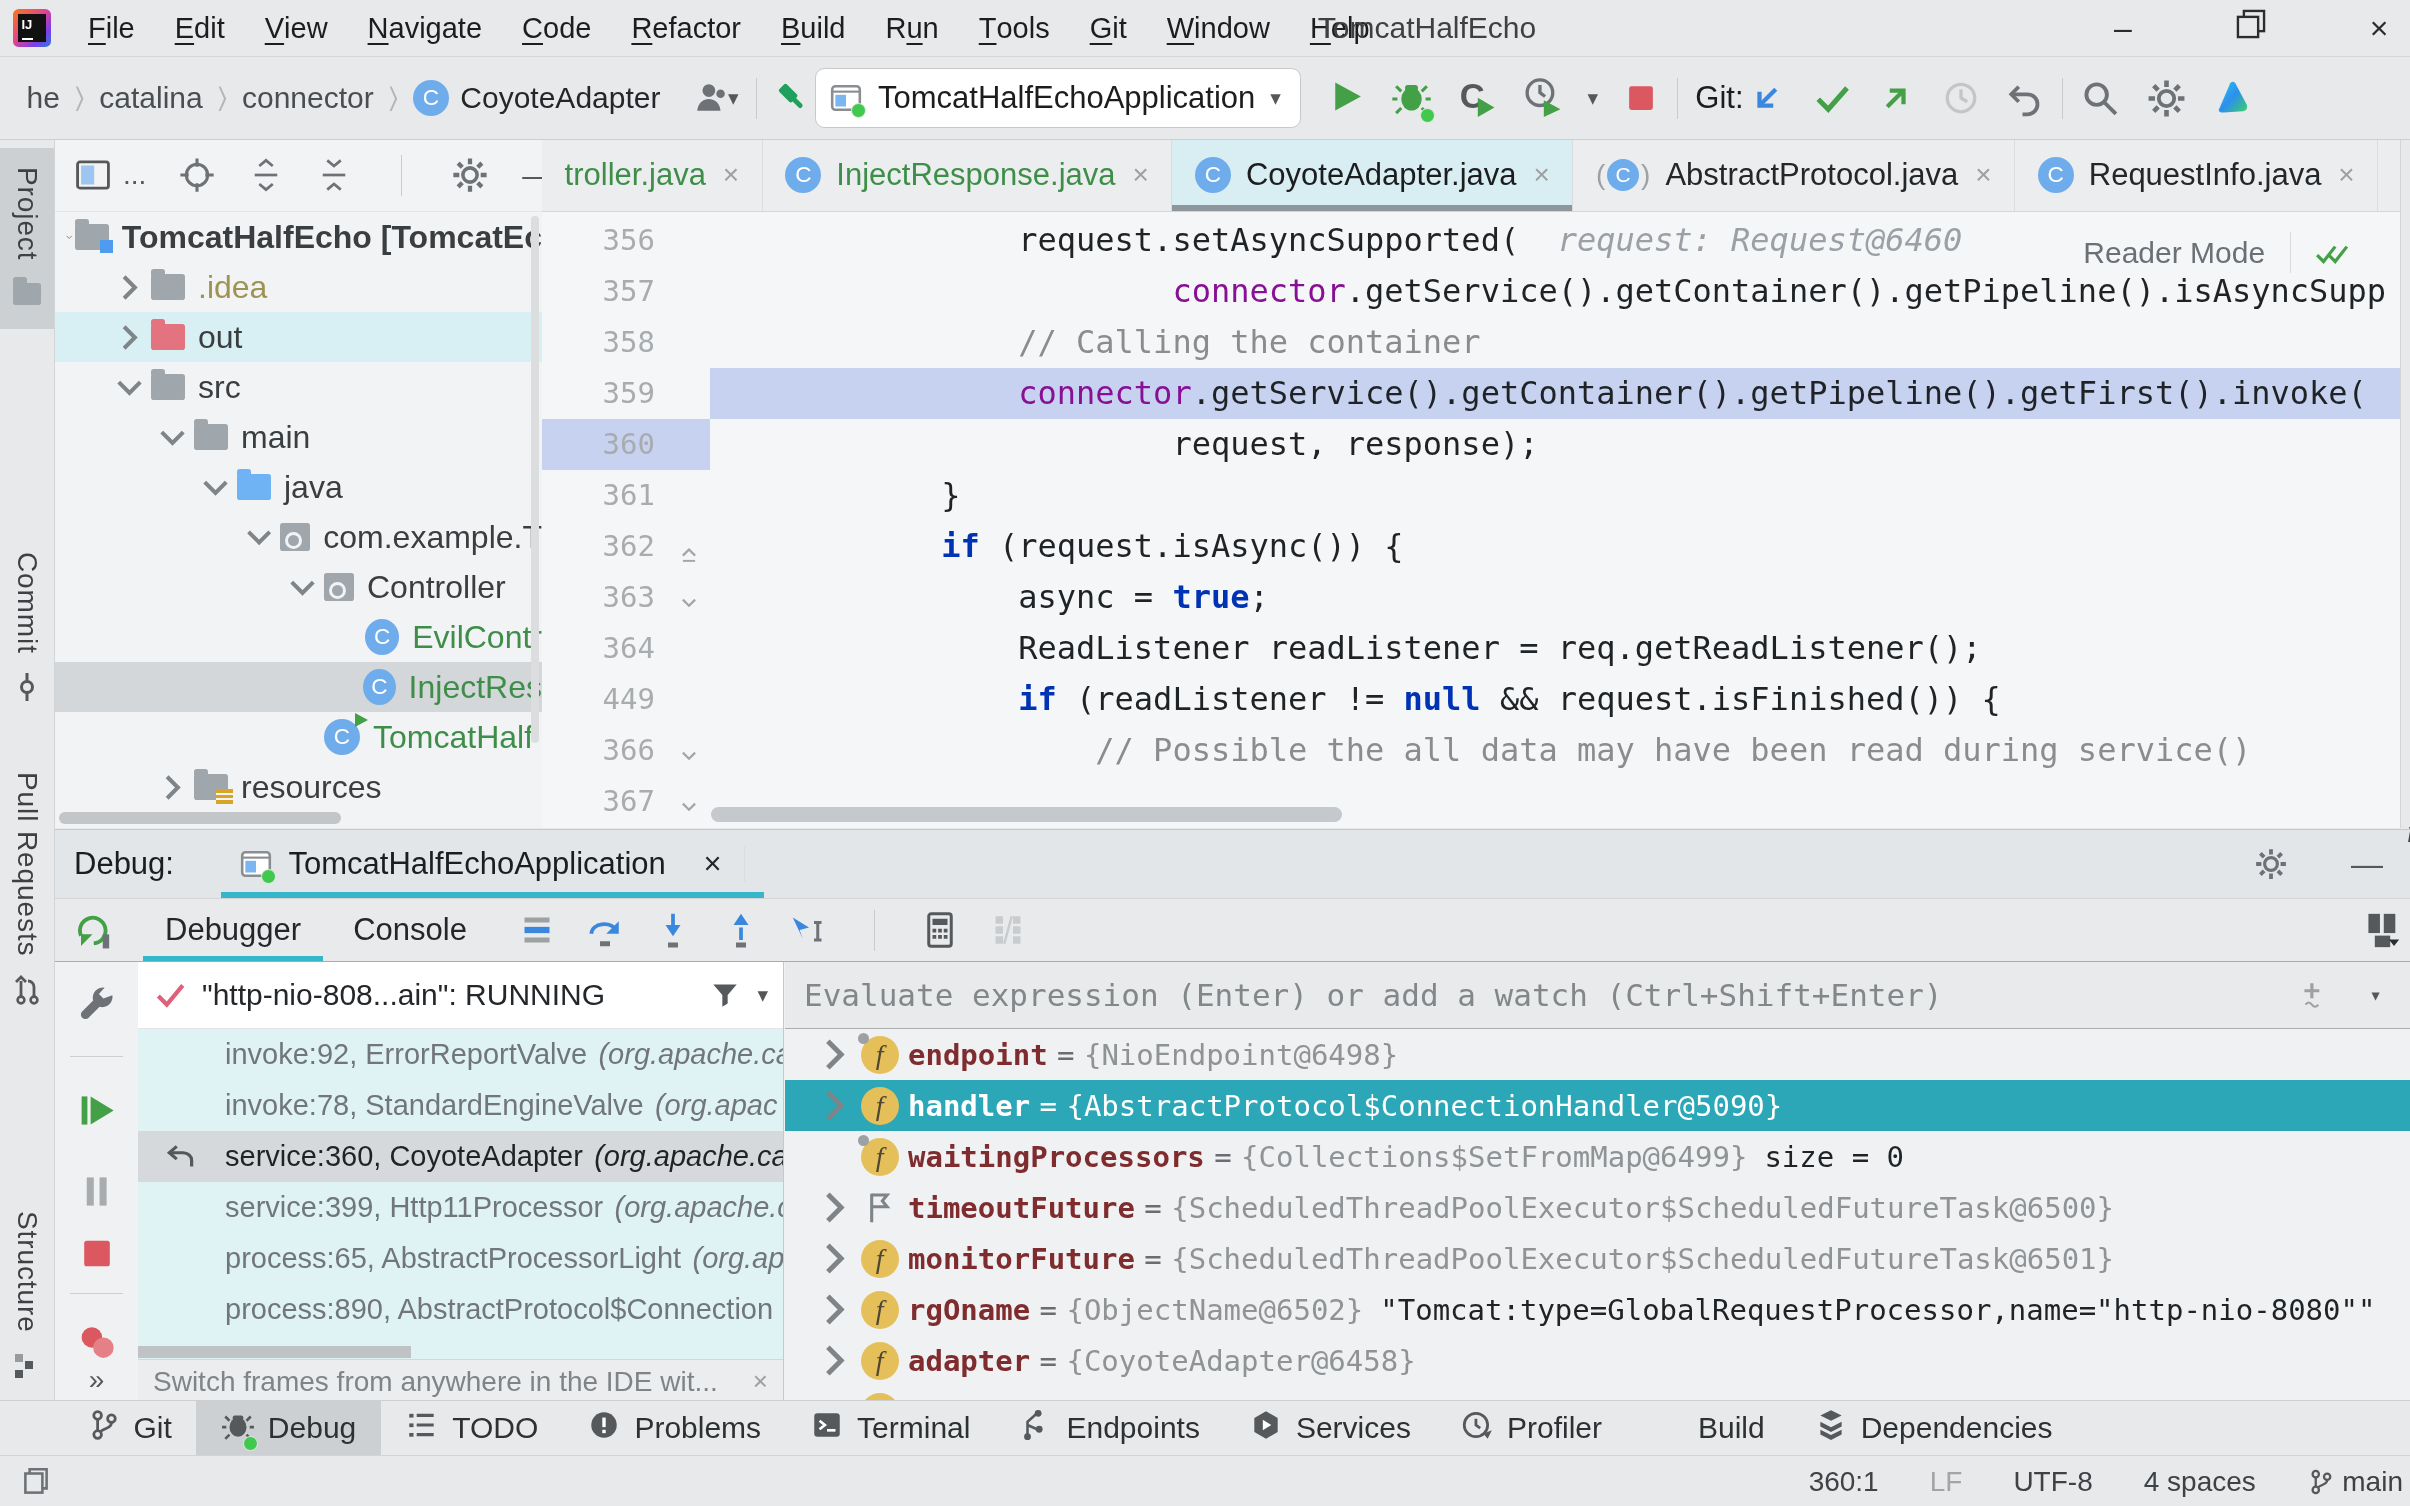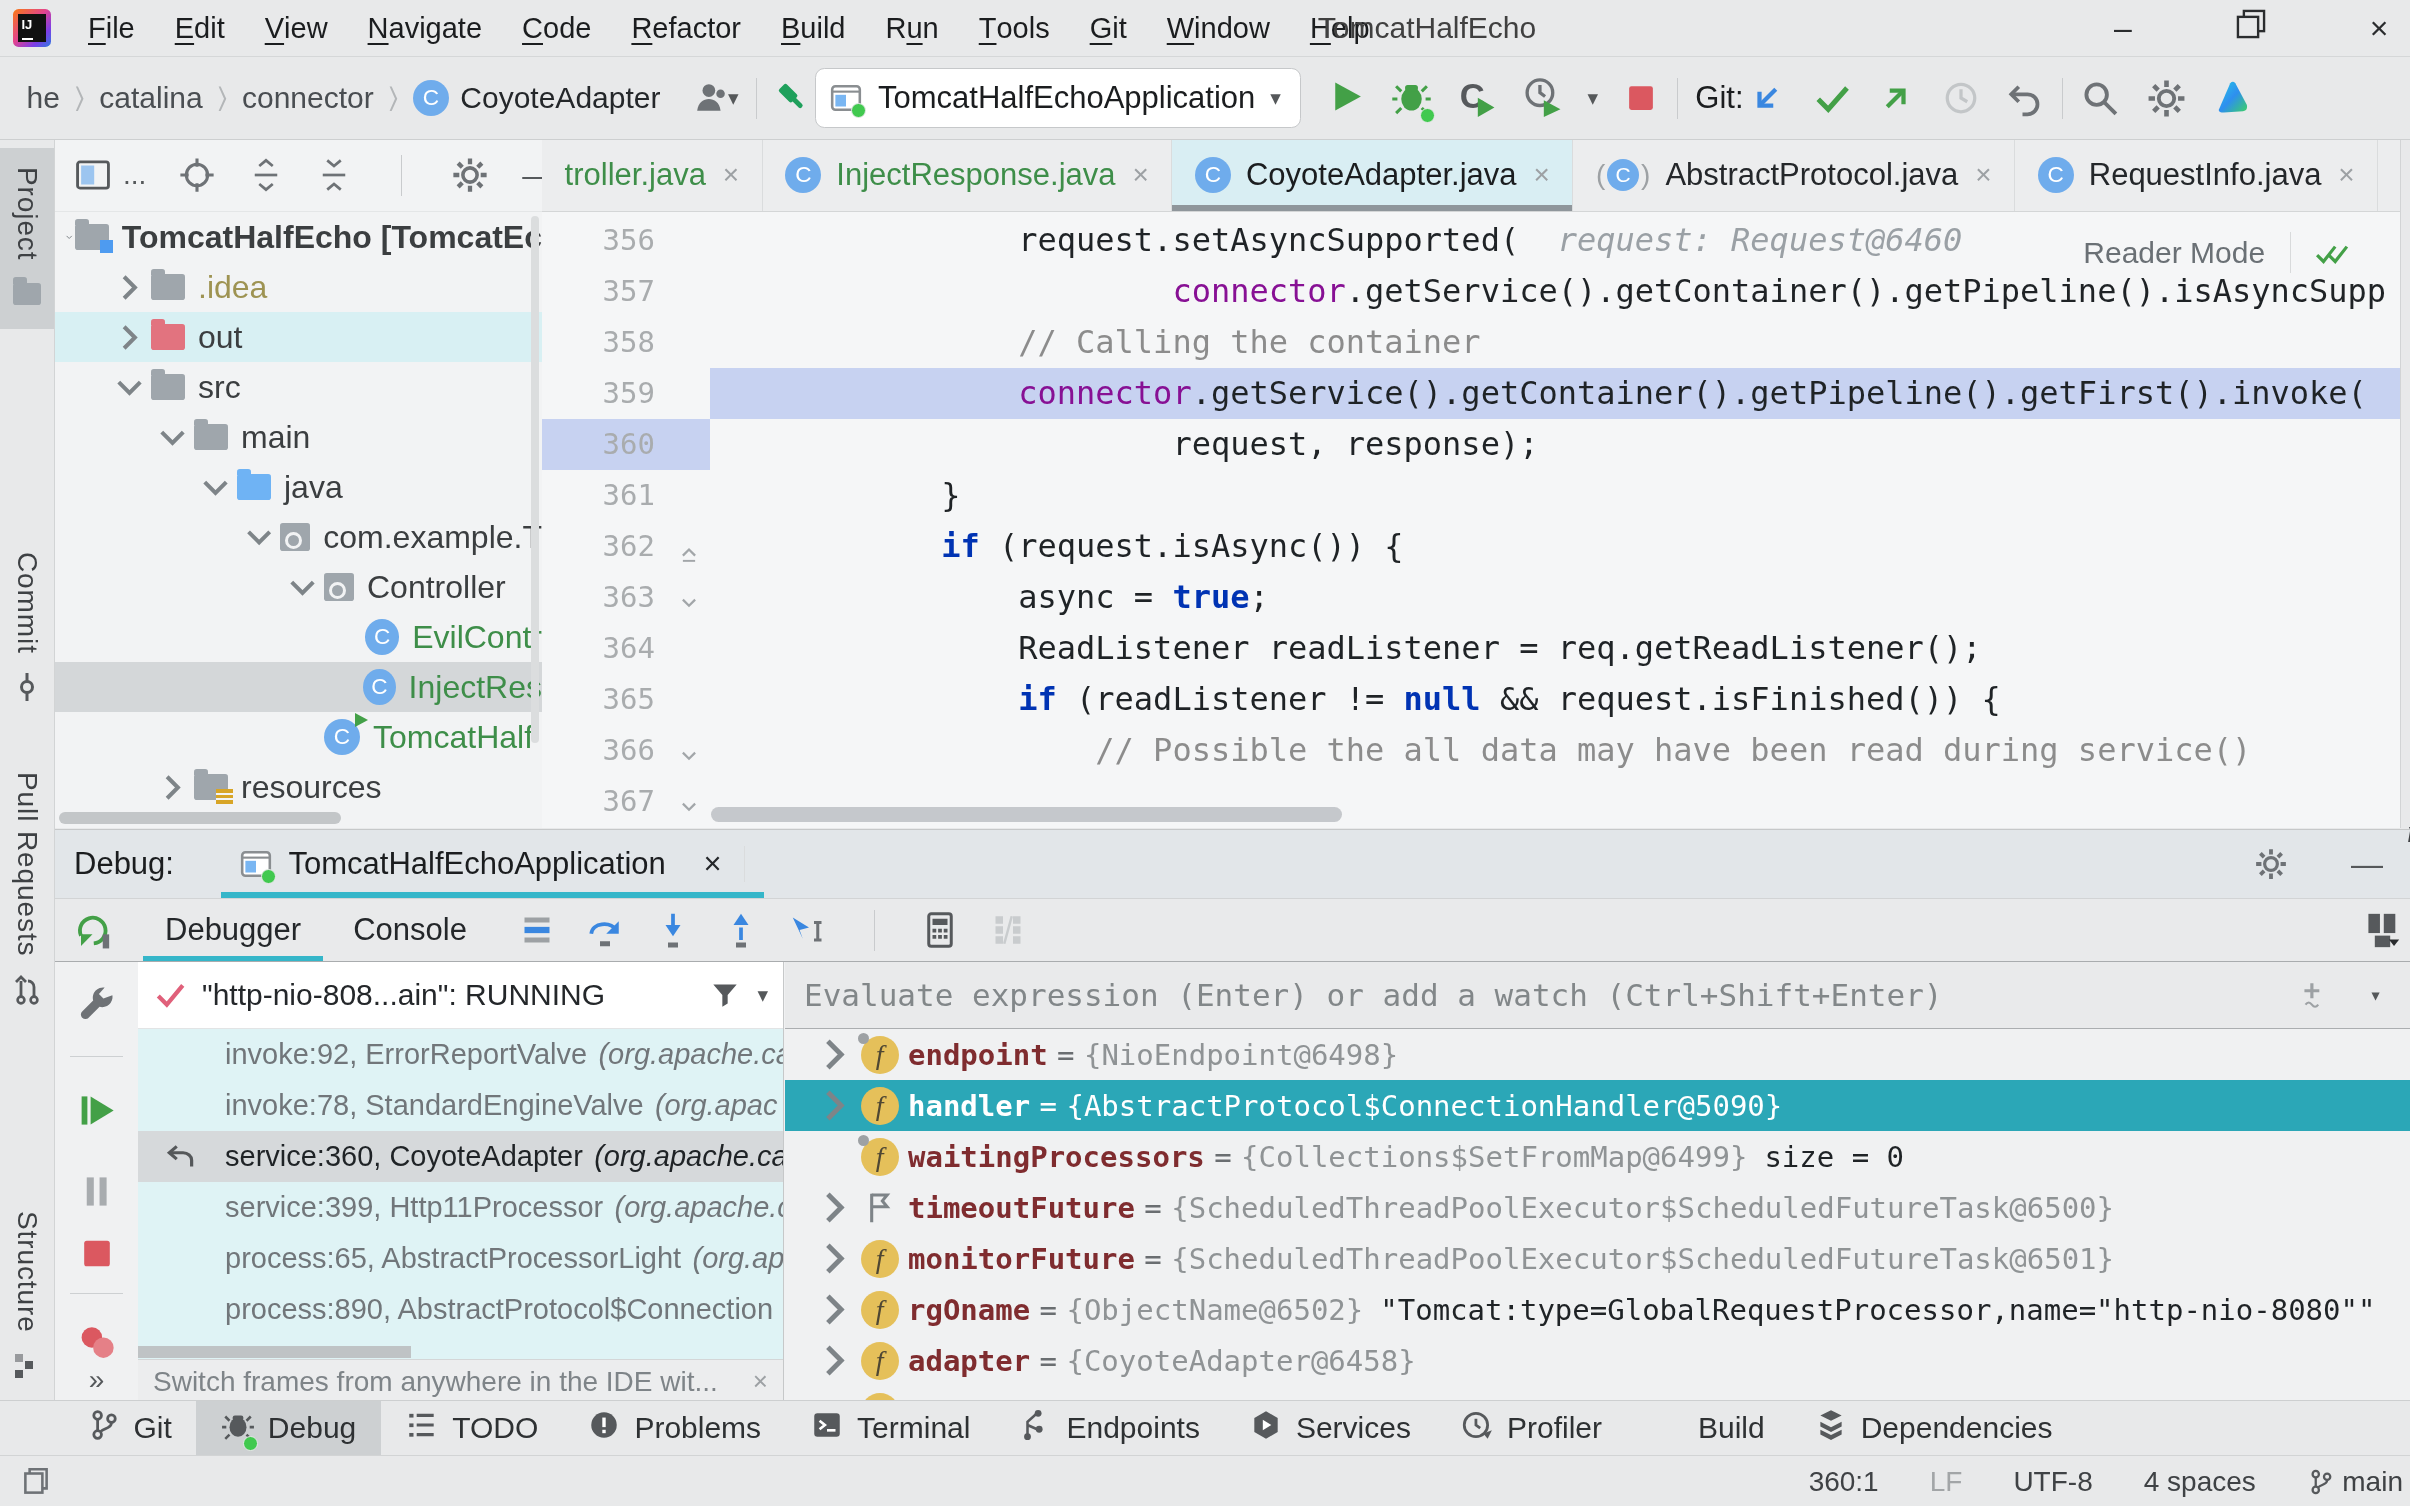--- a/index.html
+++ b/index.html
@@ -533,21 +533,21 @@
           <div class="gnum hl">360</div>
           <div class="gnum">361</div>
           <div class="gnum">362<span class="fold"><svg viewBox="0 0 32 32" fill="none">
                 <path d="M9 19l7-7 7 7" stroke="#A2A6A9" stroke-width="2.6"></path>
                 <path d="M9 25h14" stroke="#A2A6A9" stroke-width="2.2"></path>
               </svg></span></div>
           <div class="gnum">363<span class="fold"><svg viewBox="0 0 32 32" fill="none">
                 <path d="M9 11l7 7 7-7" stroke="#A2A6A9" stroke-width="2.6"></path>
               </svg></span></div>
           <div class="gnum">364</div>
-          <div class="gnum">365</div>
+          <div class="gnum">449</div>
           <div class="gnum">366<span class="fold"><svg viewBox="0 0 32 32" fill="none">
                 <path d="M9 11l7 7 7-7" stroke="#A2A6A9" stroke-width="2.6"></path>
               </svg></span></div>
           <div class="gnum">367<span class="fold"><svg viewBox="0 0 32 32" fill="none">
                 <path d="M9 11l7 7 7-7" stroke="#A2A6A9" stroke-width="2.6"></path>
               </svg></span></div>
         </div>
       <div class="lines" id="lines">
           <div class="cline" style="padding-left: 16ch;"><span class="tok-pln">request.setAsyncSupported(</span><span class="tok-hint">  request: Request@6460</span></div>
           <div class="cline" style="padding-left: 24ch;"><span class="tok-fld">connector</span><span class="tok-pln">.getService().getContainer().getPipeline().isAsyncSupp</span></div>

